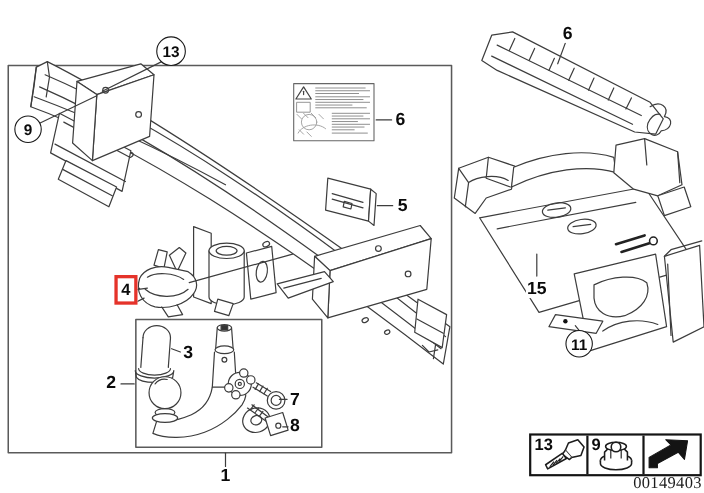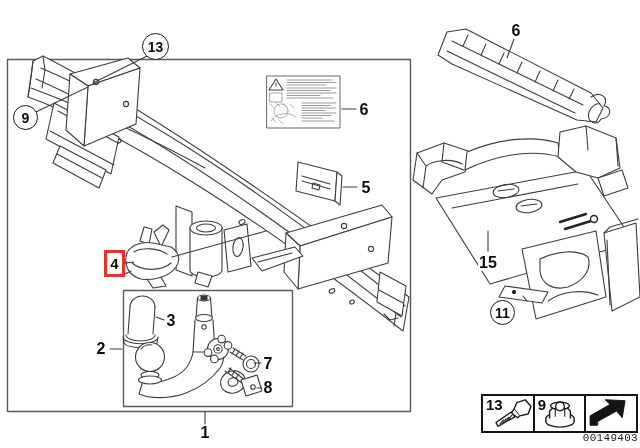--- a/index.html
+++ b/index.html
@@ -30,21 +30,21 @@
     display:flex;border:2px solid #141414;box-sizing:border-box;background:#fff;
   }
   .legend-cell{flex:1;position:relative;border-right:2px solid #141414;}
   .legend-cell:last-child{border-right:none;}
   .legend-label{
     position:absolute;left:3px;top:1px;font-weight:bold;font-size:15px;color:#0b0b0b;line-height:1;
   }
   .legend-icon{position:absolute;right:0;bottom:0;}
   .code{
     position:absolute;left:538px;top:432px;width:100px;z-index:3;text-align:right;
-    font-family:Liberation Mono, monospace;font-size:11px;color:#1c1c1c;letter-spacing:.3px;
+    font-family:Liberation Serif, serif;font-size:15px;color:#1c1c1c;letter-spacing:.3px;
   }
 </style>
 </head>
 <body>
 
 <div class="stage">
 
   <svg class="art" width="640" height="448" viewBox="0 0 640 448">
     <g fill="none" stroke="#3d3d3d" stroke-width="1.1" stroke-linejoin="round" stroke-linecap="round">
 
@@ -234,21 +234,21 @@
   <div class="num" style="left:171px;top:321px;">3</div>
   <div class="hlbox" style="left:104px;top:250px;width:21px;height:27px;">
     <span>4</span>
   </div>
   <div class="num" style="left:366px;top:188px;">5</div>
   <div class="num" style="left:364px;top:110px;">6</div>
   <div class="num" style="left:268px;top:364px;">7</div>
   <div class="num" style="left:268px;top:388px;">8</div>
   <div class="circ" style="left:13px;top:105px;width:25px;height:25px;">9</div>
   <div class="num" style="left:488px;top:263px;">15</div>
-  <div class="circ" style="left:490px;top:300px;width:25px;height:25px;">11</div>
+  <div class="circ" style="left:514px;top:300px;width:25px;height:25px;">11</div>
   <div class="num" style="left:516px;top:31px;">6</div>
   <div class="circ" style="left:142px;top:33px;width:27px;height:27px;">13</div>
 
   <div class="legend">
     <div class="legend-cell">
       <span class="legend-label">13</span>
       <svg class="legend-icon" width="40" height="34" viewBox="0 0 40 36">
         <g fill="#fff" stroke="#1d1d1d" stroke-width="1.5" stroke-linejoin="round">
           <polygon points="24,6 33,3 39,10 36,18 27,20 21,13"></polygon>
           <path d="M21,13 L18,17 L25,22 L27,20" fill="#fff"></path>

